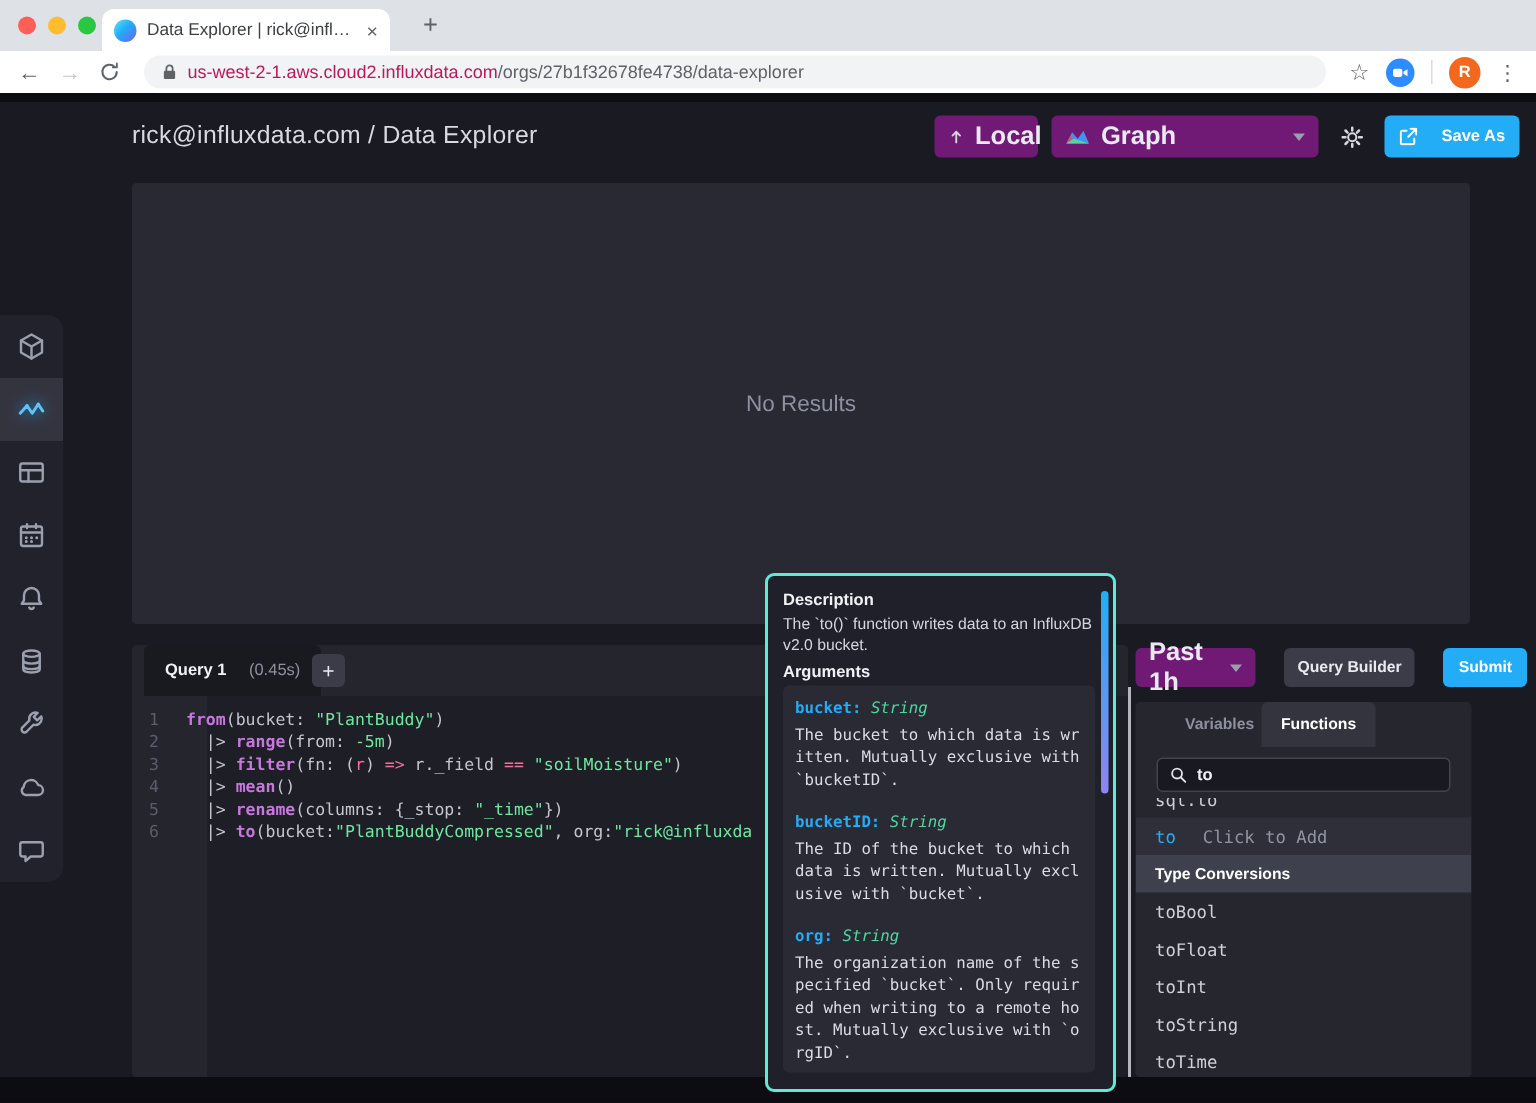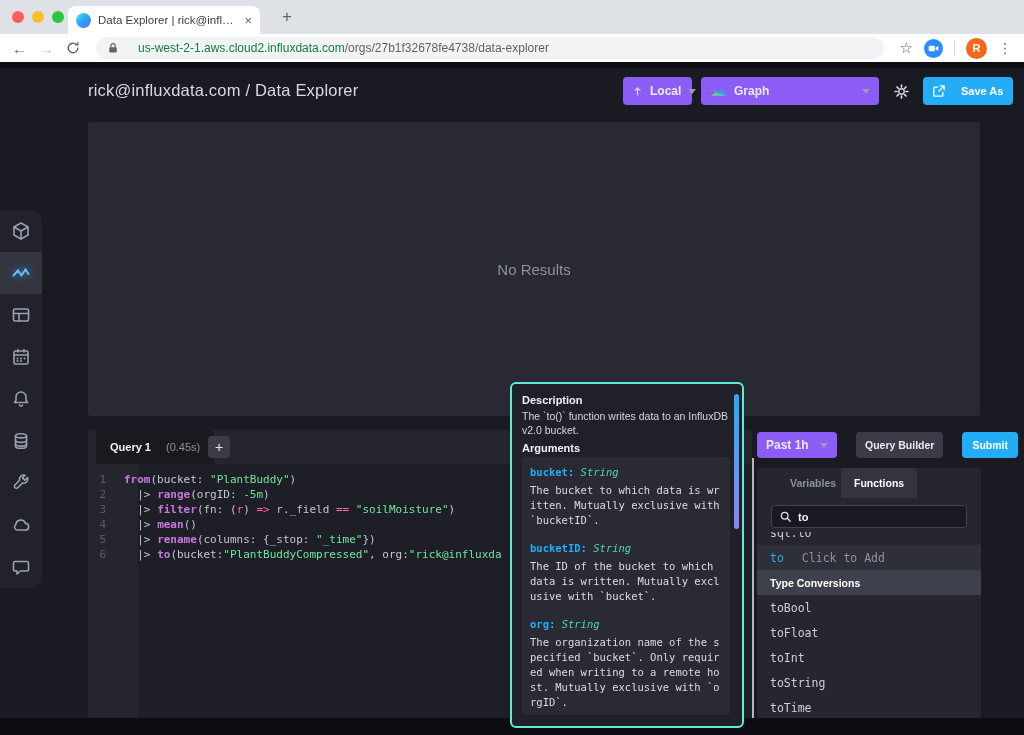--- a/index.html
+++ b/index.html
@@ -20,40 +20,40 @@
   .tab-close { color:#5f6368; font-size:13px; line-height:1; cursor:default; }
   .newtab { position:absolute; left:278px; top:8px; width:18px; height:18px; color:#5f6368;
             font-size:17px; line-height:18px; text-align:center; }
   .toolbar { position:relative; height:28px; background:#fff; display:flex; align-items:center;
              padding:0 12px; gap:12px; }
   .nav-ic { color:#5f6368; display:flex; align-items:center; }
   .nav-ic.disabled { color:#c0c4ca; }
   .urlbar { flex:1; height:22px; background:#f1f3f4; border-radius:11px; display:flex;
             align-items:center; padding:0 12px; gap:7px; margin:0 4px; min-width:0; }
   .url-text { font-size:12px; white-space:nowrap; overflow:hidden; }
-  .url-domain { color:#15803d;margin-left:13px; } .url-path { color:#5f6368; }
+  .url-domain { color:#be185d; } .url-path { color:#5f6368; }
   .chrome-right { display:flex; align-items:center; gap:11px; }
   .star { color:#5f6368; font-size:15px; }
   .ext-zoom { width:19px; height:19px; border-radius:50%; background:#2d8cff; display:flex;
               align-items:center; justify-content:center; }
   .chrome-divider { width:1px; height:16px; background:#dadce0; }
   .avatar { width:21px; height:21px; border-radius:50%; background:#f4681e; color:#fff;
             font-size:11px; font-weight:bold; display:flex; align-items:center; justify-content:center; }
   .kebab { color:#5f6368; font-size:14px; letter-spacing:0; }
 
   
   .app { position:absolute; top:62px; left:0; width:1024px; height:673px; background:#1a1a22; }
   .app::before { content:""; position:absolute; top:0; left:0; right:0; height:6px; background:#0c0c12; }
   .app::after  { content:""; position:absolute; bottom:0; left:0; right:0; height:17px; background:#0c0c12; }
 
   .page-title { position:absolute; left:88px; top:19px; font-size:16.5px; color:#d8dae3; letter-spacing:.2px; }
 
   .hdr-controls { position:absolute; top:15px; left:623px; display:flex; align-items:center; gap:9px; }
-  .dropdown { height:28px; background:#8b5cf6; border-radius:4px; display:flex; align-items:center;
-              padding:0 9px; gap:7px; color:#e9eaf1; font-size:12px; font-weight:bold; }
+  .dropdown { height:28px; background:#701a75; border-radius:4px; display:flex; align-items:center;
+              padding:0 9px; gap:7px; color:#e9eaf1; font-size:17px; font-weight:bold; }
   .dd-local { width:69px; } .dd-graph { width:178px; }
   .dd-label { flex:1; }
   .caret { width:0; height:0; border-left:4px solid transparent; border-right:4px solid transparent;
            border-top:5px solid #9b9eac; }
   .icon-btn { width:26px; height:26px; display:flex; align-items:center; justify-content:center; color:#d4d7dd; }
   .btn-blue { height:28px; background:#22adf6; border-radius:4px; color:#fff; font-size:11px;
               font-weight:bold; display:flex; align-items:center; justify-content:center; gap:16px; padding:0 10px; }
 
   .graph-panel { position:absolute; left:88px; top:60px; width:892px; height:294px;
                  background:#292933; border-radius:3px; display:flex; align-items:center; justify-content:center; }
@@ -293,21 +293,21 @@
   <div class="editor-pane">
     <div class="query-tab">
       <span class="qname">Query 1</span>
       <span class="qtime">(0.45s)</span>
     </div>
     <div class="add-query">+</div>
     <div class="code-area">
       <div class="gutter-col"></div>
       <div class="code-host">
           <div class="code-line"><span class="gutter">1</span><span class="tk-kw">from</span><span class="tk-pl">(bucket: </span><span class="tk-str">"PlantBuddy"</span><span class="tk-pl">)</span></div>
-          <div class="code-line"><span class="gutter">2</span><span class="tk-pl">  |&gt; </span><span class="tk-kw">range</span><span class="tk-pl">(orgID: </span><span class="tk-num">-5m</span><span class="tk-pl">)</span></div>
+          <div class="code-line"><span class="gutter">2</span><span class="tk-pl">  |&gt; </span><span class="tk-kw">range</span><span class="tk-pl">(from: </span><span class="tk-num">-5m</span><span class="tk-pl">)</span></div>
           <div class="code-line"><span class="gutter">3</span><span class="tk-pl">  |&gt; </span><span class="tk-kw">filter</span><span class="tk-pl">(fn: (</span><span class="tk-op">r</span><span class="tk-pl">) </span><span class="tk-op">=&gt;</span><span class="tk-pl"> r._field </span><span class="tk-op">==</span><span class="tk-pl"> </span><span class="tk-str">"soilMoisture"</span><span class="tk-pl">)</span></div>
           <div class="code-line"><span class="gutter">4</span><span class="tk-pl">  |&gt; </span><span class="tk-kw">mean</span><span class="tk-pl">()</span></div>
           <div class="code-line"><span class="gutter">5</span><span class="tk-pl">  |&gt; </span><span class="tk-kw">rename</span><span class="tk-pl">(columns: {_stop: </span><span class="tk-str">"_time"</span><span class="tk-pl">})</span></div>
           <div class="code-line"><span class="gutter">6</span><span class="tk-pl">  |&gt; </span><span class="tk-kw">to</span><span class="tk-pl">(bucket:</span><span class="tk-str">"PlantBuddyCompressed"</span><span class="tk-pl">, org:</span><span class="tk-str">"rick@influxda</span></div>
         </div>
     </div>
   </div>
 
   <div class="pane-divider"></div>
 

